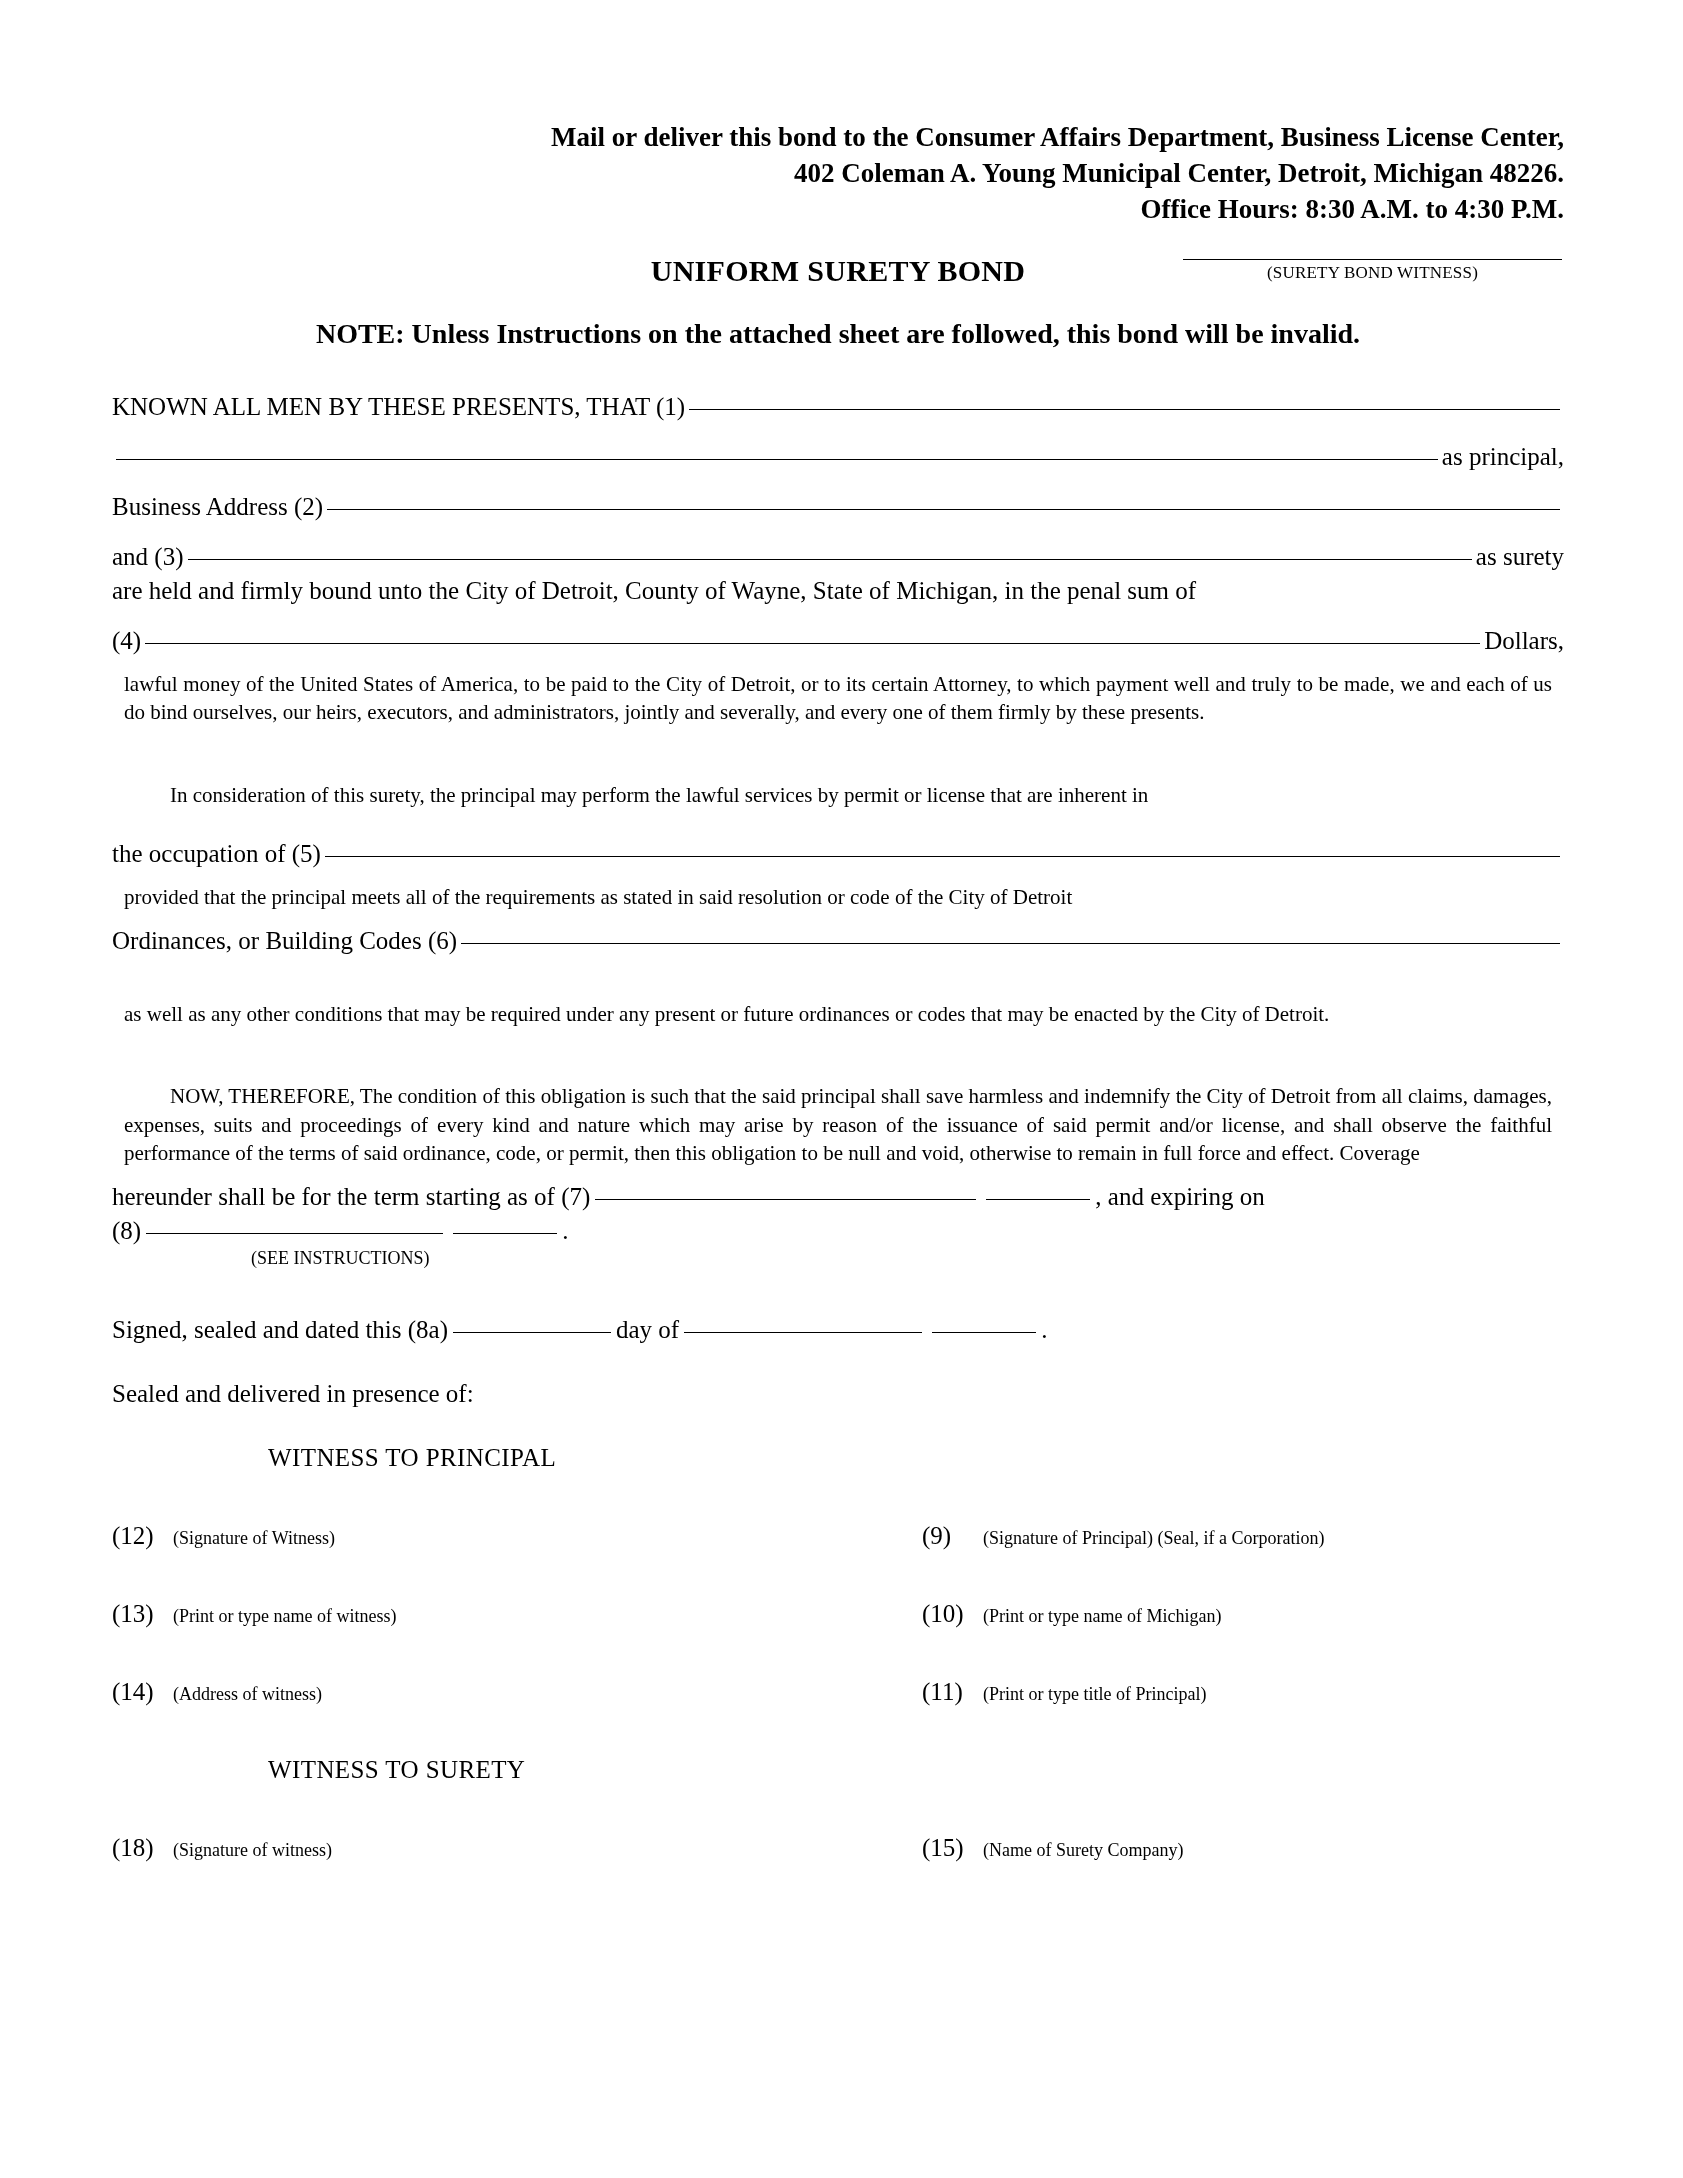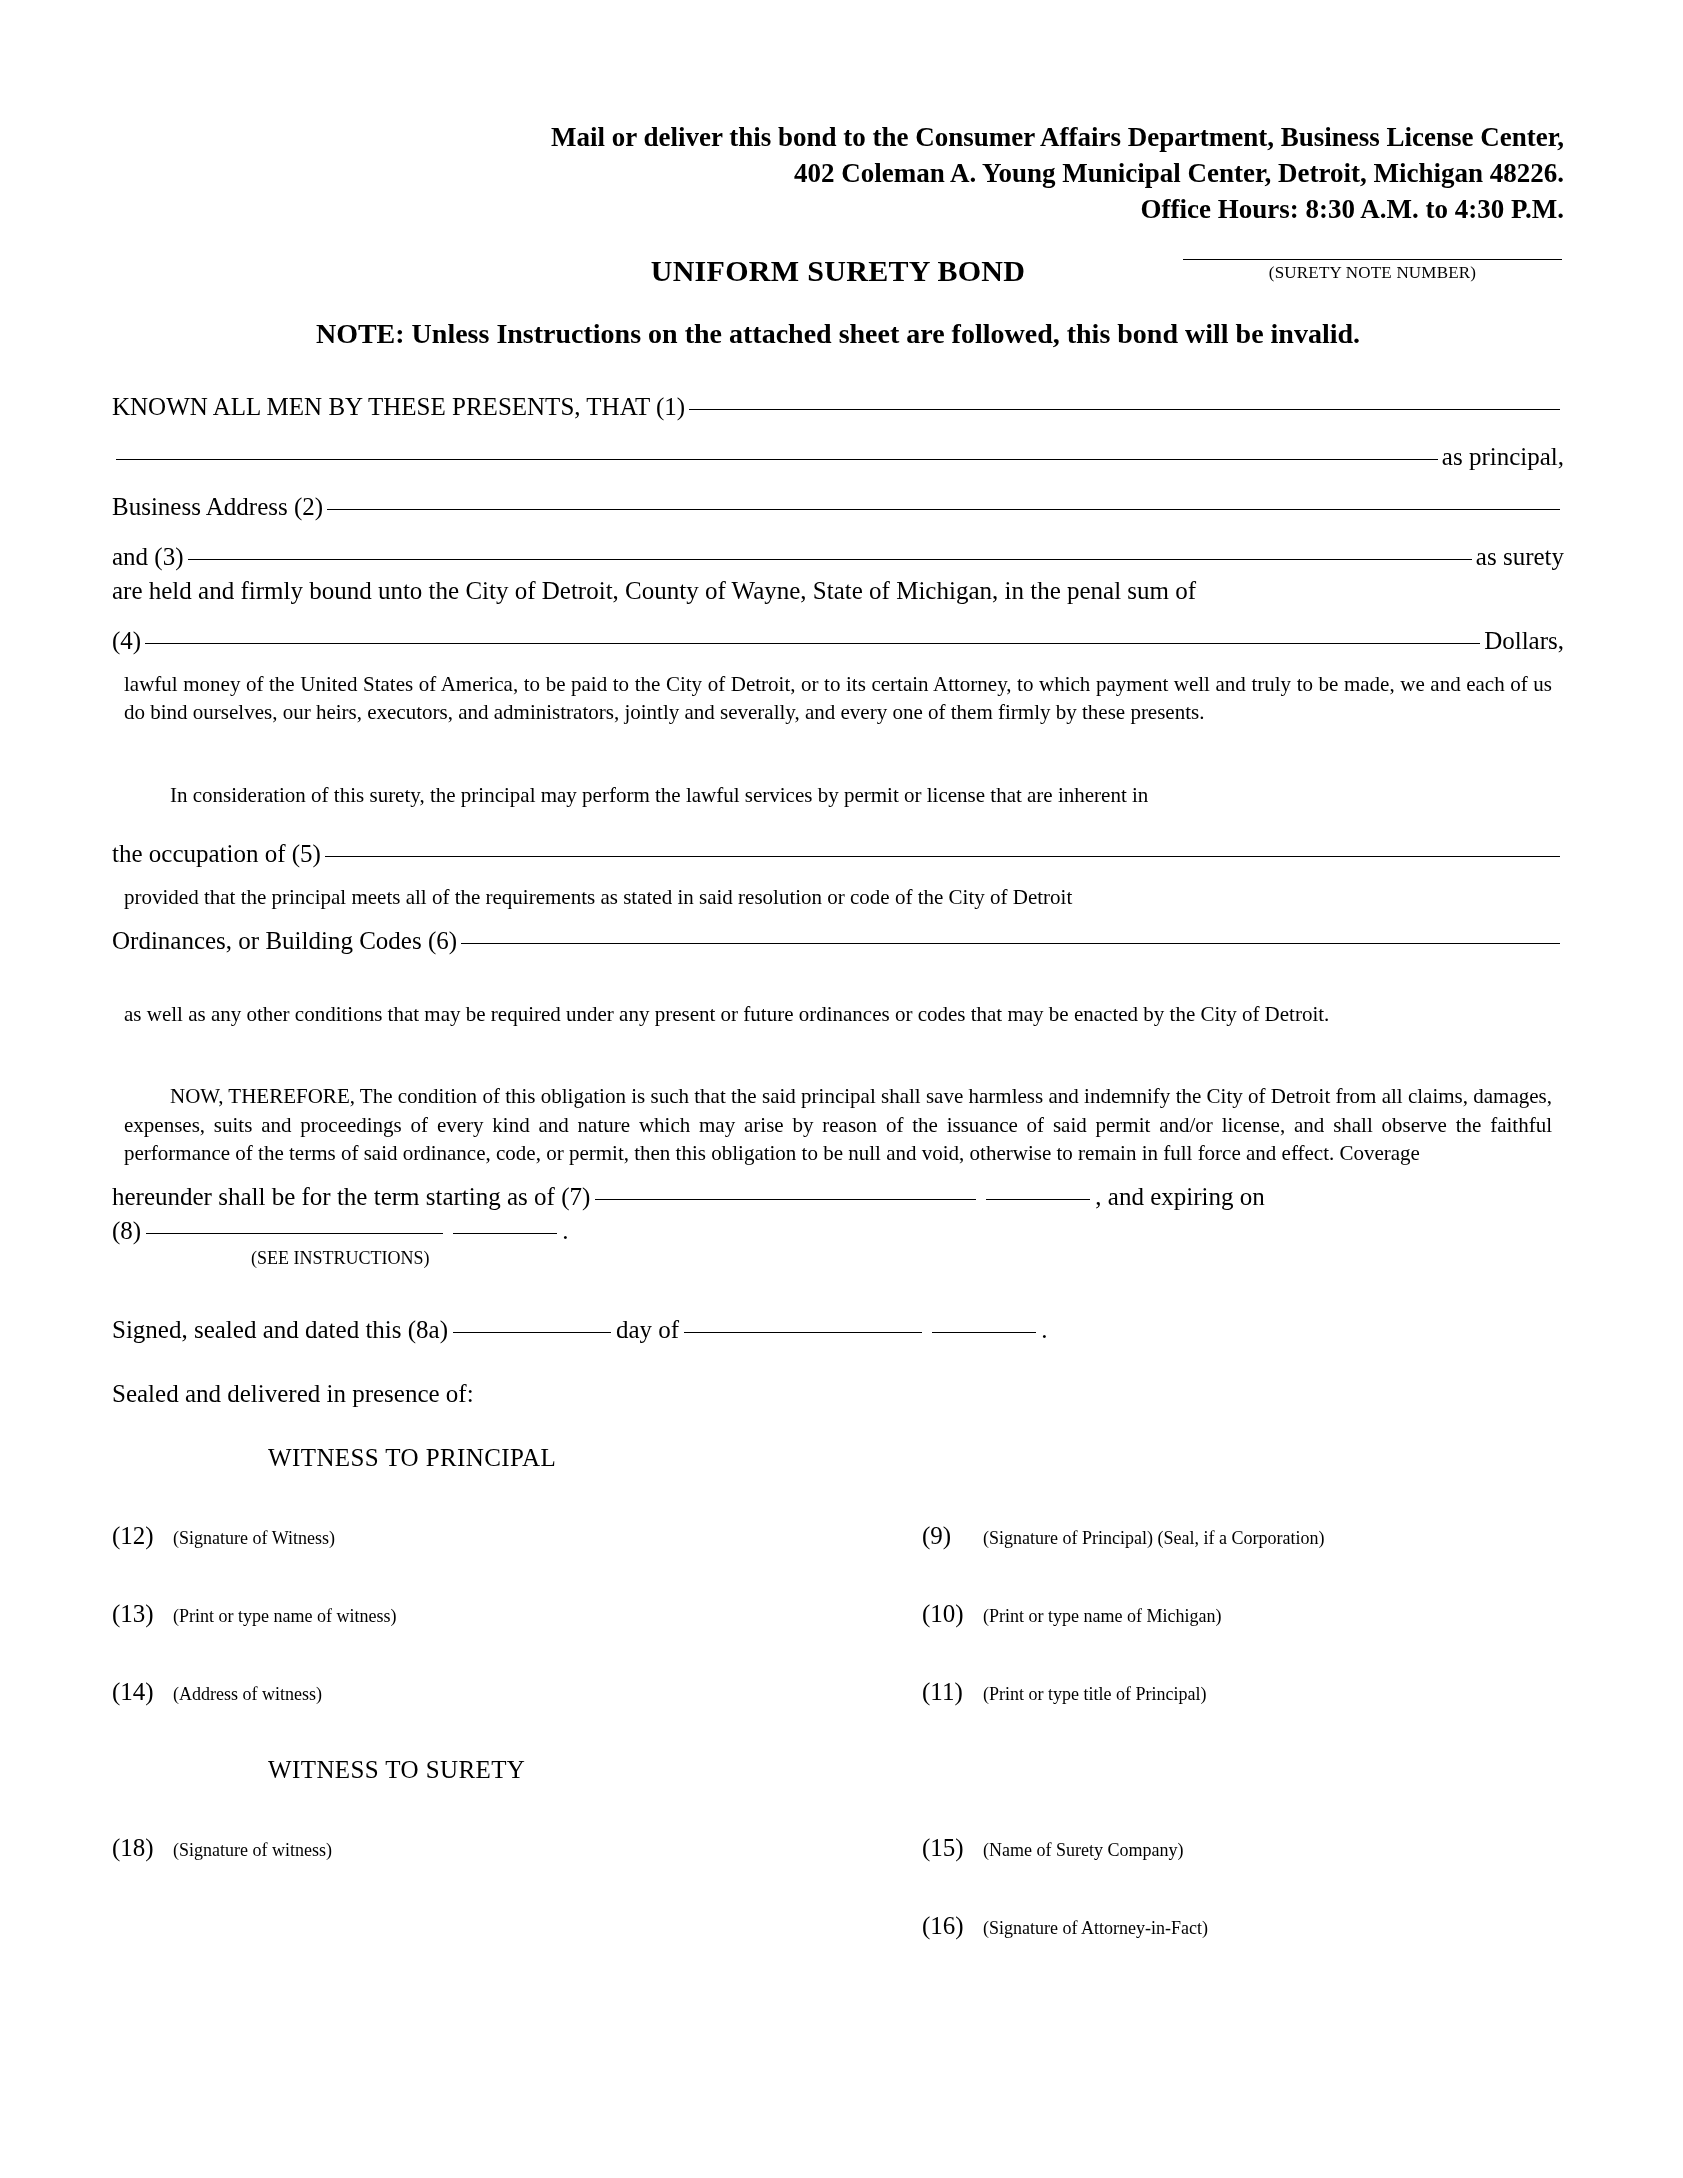--- a/index.html
+++ b/index.html
@@ -180,21 +180,21 @@
     <div class="hdr-block">
       <span class="hdr-line">Mail or deliver this bond to the Consumer Affairs Department, Business License Center,</span>
       <span class="hdr-line">402 Coleman A. Young Municipal Center, Detroit, Michigan 48226.</span>
       <span class="hdr-line">Office Hours: 8:30 A.M. to 4:30 P.M.</span>
     </div>
 
     <div class="doc-title">UNIFORM SURETY BOND</div>
 
     <div class="bondno">
       <div class="rule"></div>
-      <div class="cap">(SURETY NOTE NUMBER)</div>
+      <div class="cap">(SURETY BOND WITNESS)</div>
     </div>
 
     <div class="note">NOTE:  Unless Instructions on the attached sheet are followed, this bond will be invalid.</div>
 
     <div class="body">
 
       <div class="row">
         <span class="txt">KNOWN ALL MEN BY THESE PRESENTS, THAT (1)</span>
         <span class="fill"></span>
       </div>
@@ -390,30 +390,18 @@
               <span class="sigwrap">
                 <span class="rule"></span>
                 <span class="cap">(Name of Surety Company)</span>
               </span>
             </div>
           </div>
         </div>
 
         <div class="gap-lg"></div>
 
-        <div class="sigrow">
-          <div class="sigcell"></div>
-          <div class="sigcell right">
-            <div class="siglines">
-              <span class="signum">(16)</span>
-              <span class="sigwrap">
-                <span class="rule"></span>
-                <span class="cap">(Signature of Attorney-in-Fact)</span>
-              </span>
-            </div>
-          </div>
-        </div>
       </div>
 
     </div>
   </div>
 </div>
 
 
 </body></html>

